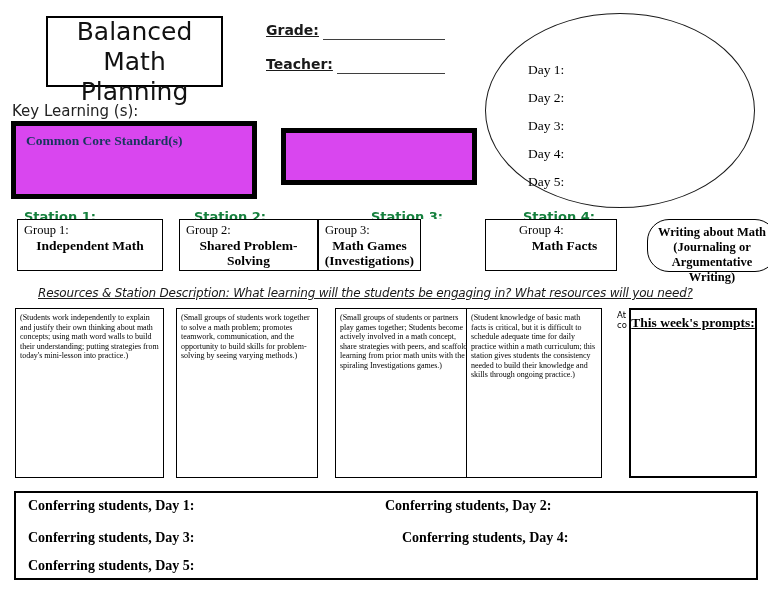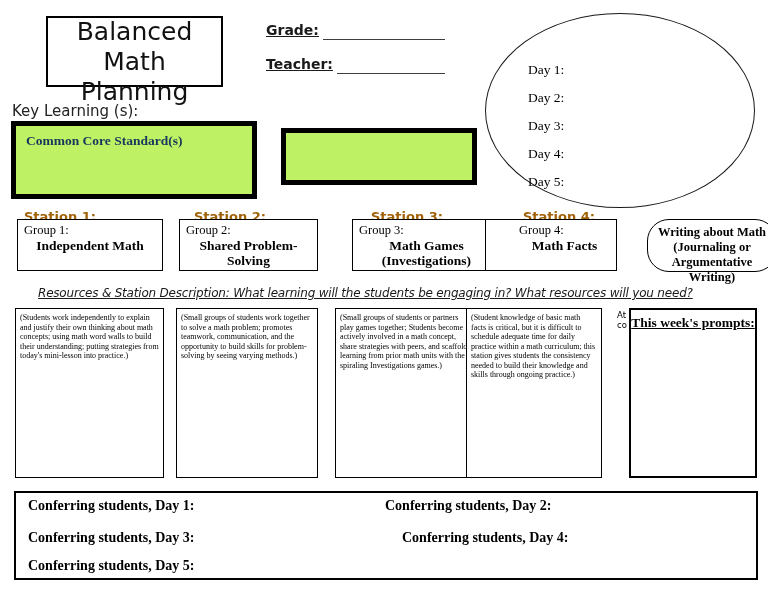--- a/index.html
+++ b/index.html
@@ -5,26 +5,26 @@
   html,body{margin:0;padding:0;background:#ffffff;}
   #page{position:relative;width:768px;height:594px;background:#ffffff;overflow:hidden;
         font-family:"DejaVu Sans",sans-serif;color:#000;}
   .abs{position:absolute;box-sizing:border-box;}
   
   .title-box{left:46px;top:16px;width:177px;height:71px;border:2.5px solid #000;}
   .title-text{left:46px;top:17px;width:177px;text-align:center;font-size:25px;line-height:30px;color:#111;}
   .field-label{font-size:14px;font-weight:bold;text-decoration:underline;color:#1a1a1a;}
   .blank-line{border-bottom:1.6px solid #3f3f3f;height:16px;}
   .section-label{font-size:15px;color:#222;}
-  .thick-box{border:5px solid #000;background:#bef264;}
+  .thick-box{border:5px solid #000;background:#d946ef;}
   .cc-text{font-family:"Liberation Serif",serif;font-weight:bold;font-size:13.5px;color:#17365D;}
   .ellipse{left:485px;top:13px;width:270px;height:195px;border:1.5px solid #1a1a1a;border-radius:50%;}
   .day-label{font-family:"Liberation Serif",serif;font-size:13.5px;color:#000000;}
   
-  .station-frag{height:10px;overflow:hidden;font-weight:bold;font-size:13px;color:#a16207;}
+  .station-frag{height:10px;overflow:hidden;font-weight:bold;font-size:13px;color:#15803d;}
   .group-box{top:219px;height:52px;border:1.5px solid #000;background:#fff;}
   .group-label{font-family:"Liberation Serif",serif;font-size:12.5px;padding:3px 0 0 6px;}
   .group-name{font-family:"Liberation Serif",serif;font-size:13.5px;font-weight:bold;text-align:center;line-height:15px;}
   .writing-lines{font-family:"Liberation Serif",serif;font-size:12.5px;font-weight:bold;text-align:center;line-height:15px;padding-top:5px;}
   
   .resources-heading{font-style:italic;font-size:12px;letter-spacing:-0.2px;text-decoration:underline;color:#1a1a1a;}
   .desc-box{top:308px;height:170px;border:1.5px solid #000;background:#fff;}
   .desc-text{font-family:"Liberation Serif",serif;font-size:8px;line-height:9.5px;padding:4px 4px 0 4px;}
   .frag-small{font-size:8.5px;line-height:10px;overflow:hidden;white-space:pre-line;}
   .prompts-heading{font-family:"Liberation Serif",serif;font-weight:bold;font-size:13.5px;text-decoration:underline;text-align:center;padding-top:5px;}
@@ -70,21 +70,21 @@
   <div class="abs station-frag" style="left:523px;top:209px;width:80px;">Station 4:</div>
 
   <div class="abs group-box" style="left:17px;width:146px;">
     <div class="group-label">Group 1:</div>
     <div class="group-name">Independent Math</div>
   </div>
   <div class="abs group-box" style="left:179px;width:139px;">
     <div class="group-label">Group 2:</div>
     <div class="group-name">Shared Problem-Solving</div>
   </div>
-  <div class="abs group-box" style="left:352px;width:149px;">
+  <div class="abs group-box" style="left:318px;width:103px;">
     <div class="group-label">Group 3:</div>
     <div class="group-name">Math Games (Investigations)</div>
   </div>
   <div class="abs group-box" style="left:485px;width:132px;padding-left:27px;">
     <div class="group-label">Group 4:</div>
     <div class="group-name">Math Facts</div>
   </div>
   <div class="abs group-box" style="left:647px;width:130px;height:53px;border-radius:22px;">
     <div class="writing-lines">
       <div>Writing about Math</div>

